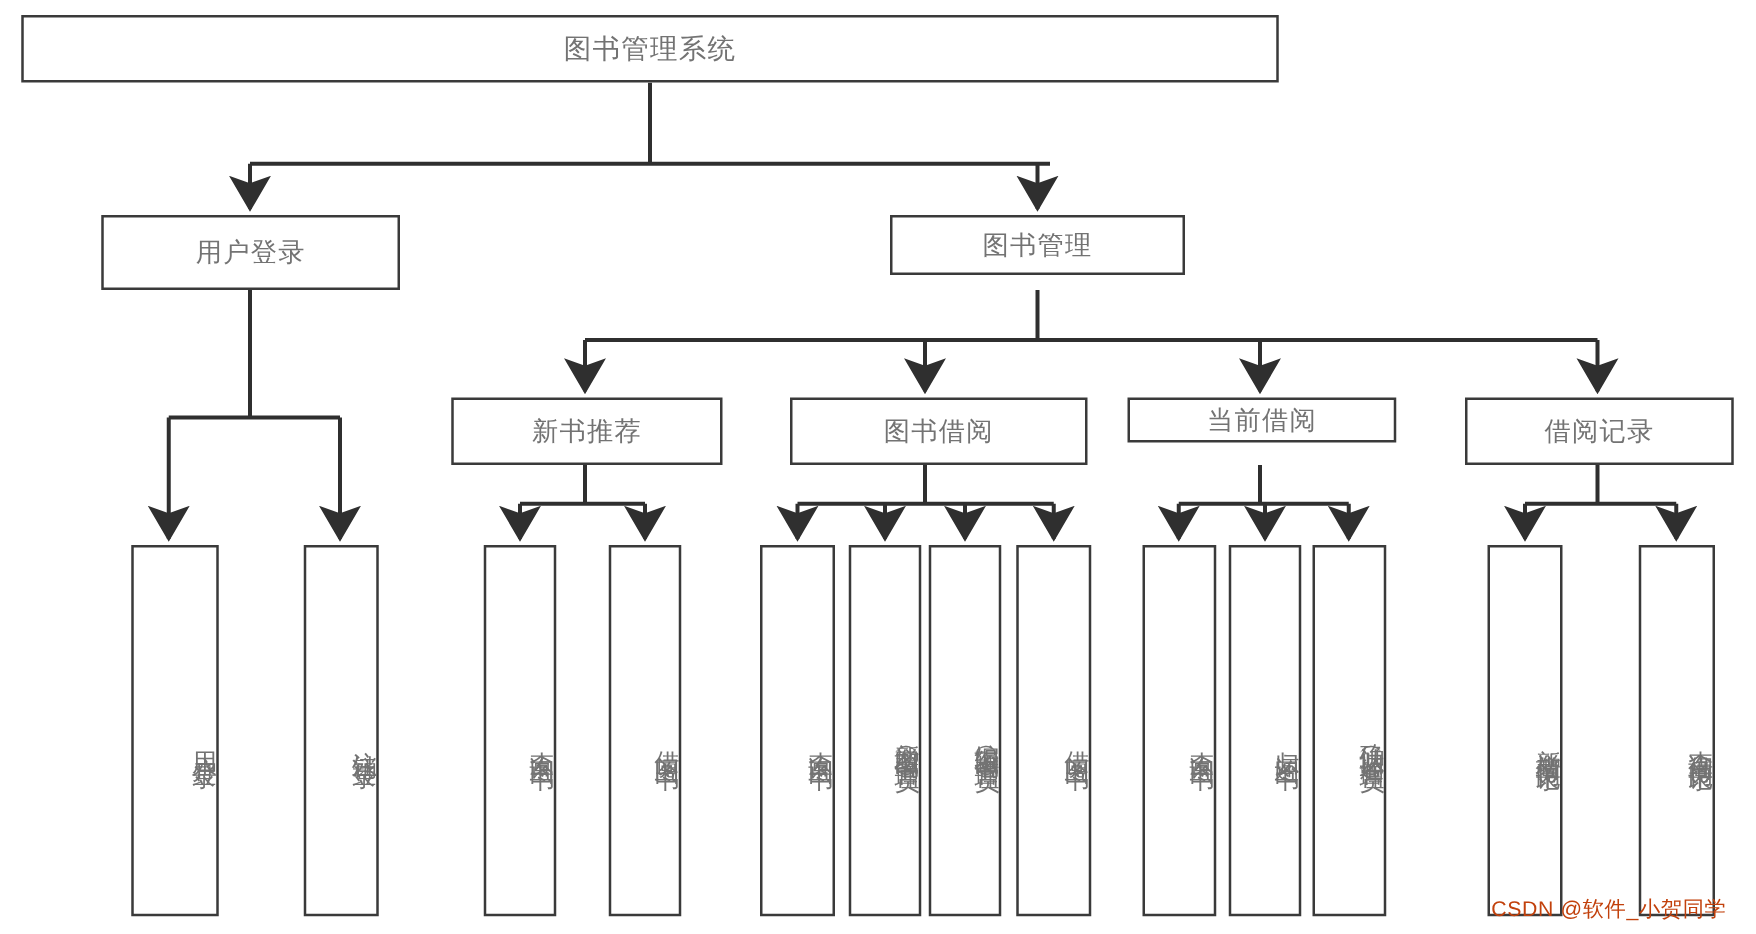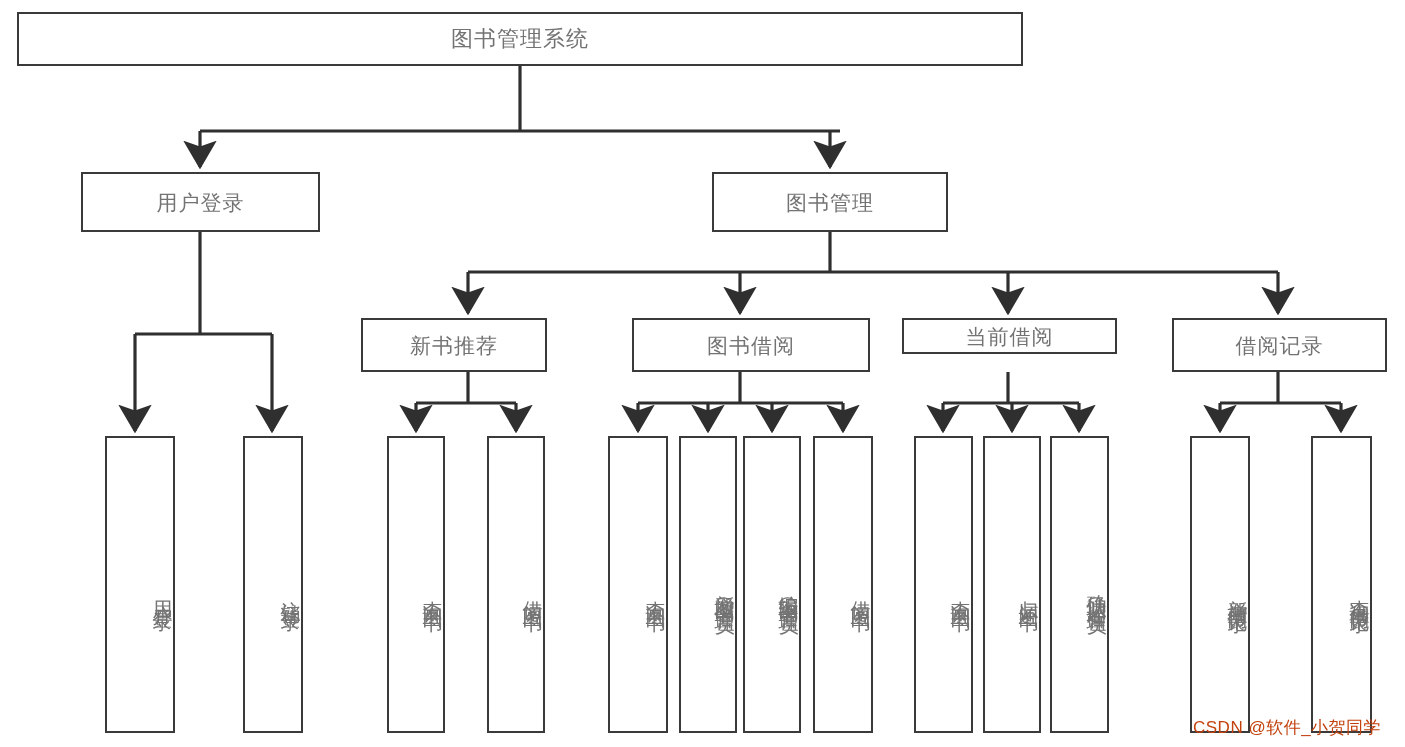--- a/index.html
+++ b/index.html
@@ -115,23 +115,23 @@
       <path d="M1278,372 L1278,403"></path>
       <path d="M1220,403 L1341,403"></path>
       <path d="M1220,403 L1220,431" marker-end="url(#arrow)"></path>
       <path d="M1341,403 L1341,431" marker-end="url(#arrow)"></path>
     </g>
   </svg>
 
   <div class="node root horiz" style="left: 17px; top: 12px; width: 1006px; height: 54px;">图书管理系统</div>
 
   <div class="node horiz" style="left: 81px; top: 172px; width: 239px; height: 60px;">用户登录</div>
-  <div class="node horiz" style="left: 712px; top: 172px; width: 236px; height: 60px;">图书管理</div>
+  <div class="node horiz" style="left: 712px; top: 172px; width: 236px; height: 48px;">图书管理</div>
 
-  <div class="node horiz" style="left: 361px; top: 318px; width: 186px; height: 54px;">新书推荐</div>
+  <div class="node horiz" style="left: 361px; top: 318px; width: 217px; height: 54px;">新书推荐</div>
   <div class="node horiz" style="left: 632px; top: 318px; width: 238px; height: 54px;">图书借阅</div>
   <div class="node horiz" style="left: 902px; top: 318px; width: 215px; height: 36px;">当前借阅</div>
   <div class="node horiz" style="left: 1172px; top: 318px; width: 215px; height: 54px;">借阅记录</div>
 
   <div class="node vert" style="left: 105px; top: 436px; width: 70px; height: 297px;">用户登录</div>
   <div class="node vert" style="left: 243px; top: 436px; width: 60px; height: 297px;">注销登录</div>
 
   <div class="node vert" style="left: 387px; top: 436px; width: 58px; height: 297px;">查询图书</div>
   <div class="node vert" style="left: 487px; top: 436px; width: 58px; height: 297px;">借阅图书</div>
 

